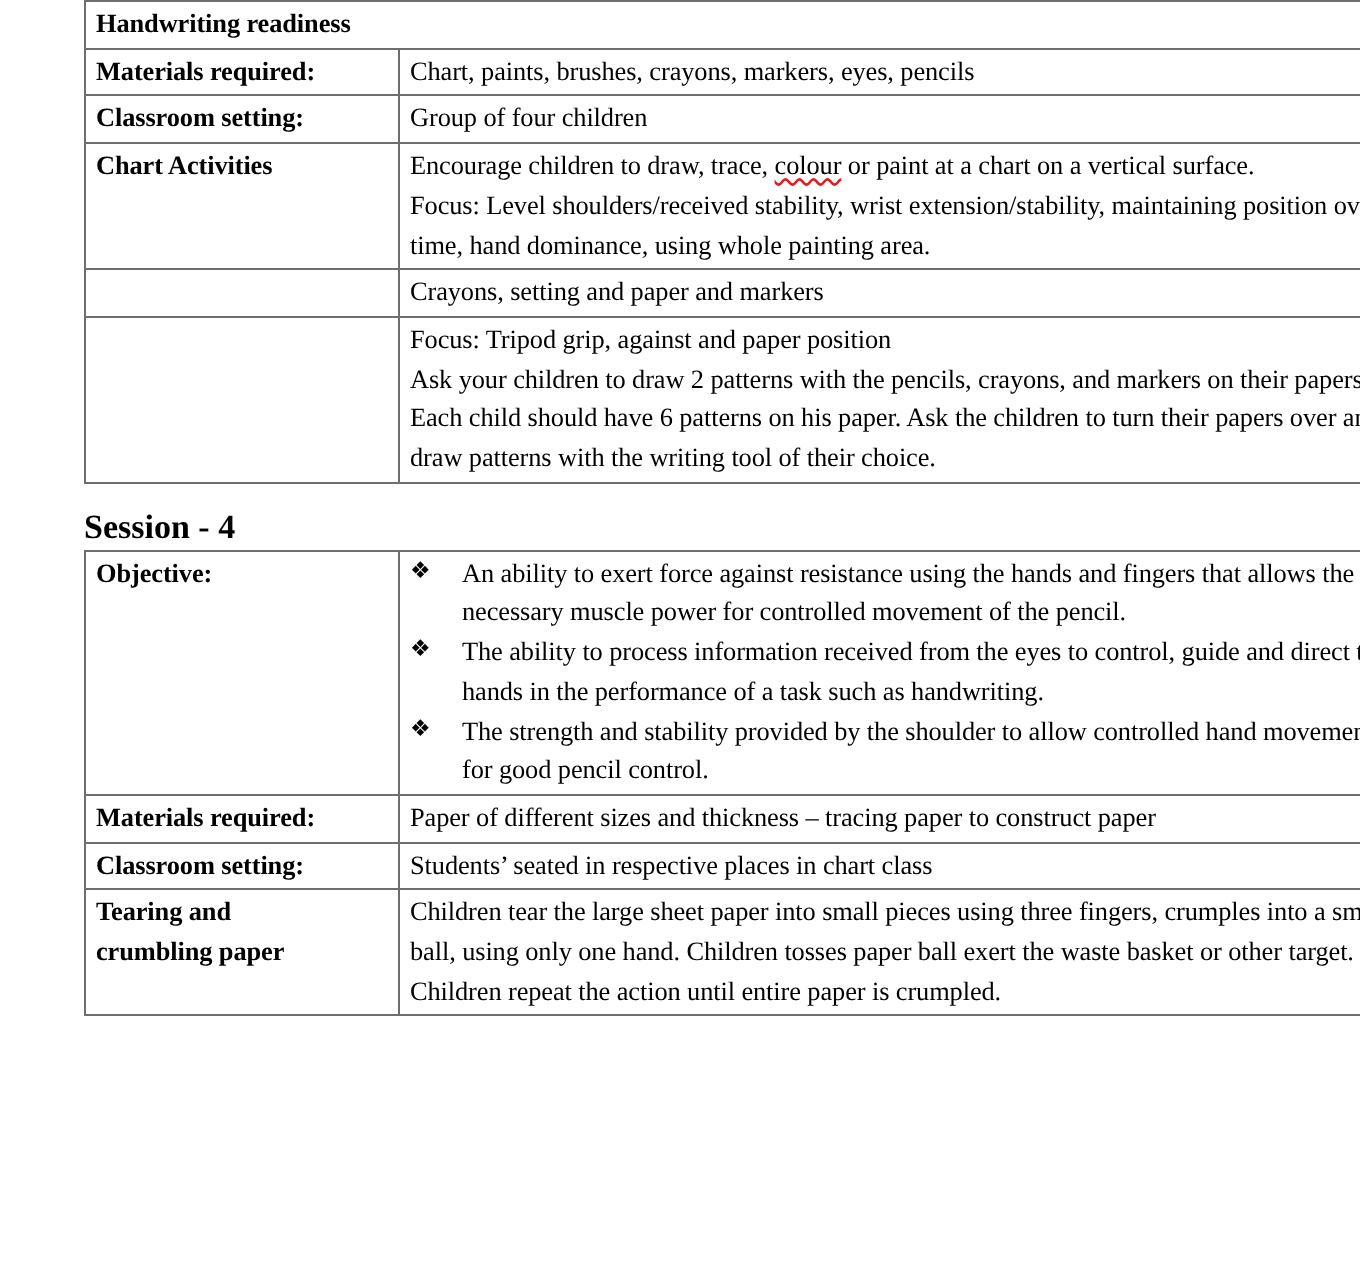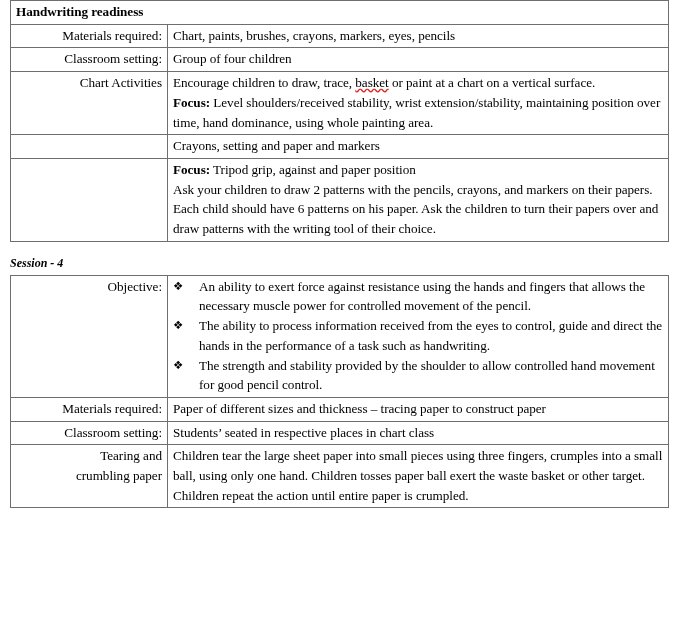--- a/index.html
+++ b/index.html
@@ -14,20 +14,21 @@
     color: #000000;
     overflow: hidden;
   }
 
   .page {
     position: relative;
     width: 577px;
     height: 635px;
     padding: 0;
     box-sizing: border-box;
+    margin-left: 32px;
   }
 
   .doc-table {
     border-collapse: collapse;
     table-layout: fixed;
     width: 658px;
     margin-left: 10px;
     border: 1px solid #808080;
   }
 
@@ -37,44 +38,42 @@
     vertical-align: top;
     font-size: 13.2px;
     line-height: 19.7px;
     letter-spacing: -0.05px;
   }
 
   .col-label { width: 157px; }
   .col-body  { width: 501px; }
 
   .lbl {
-    font-weight: normal;
-    text-align: right;
+    font-weight: bold;
   }
 
   .section-head td {
     font-weight: bold;
   }
 
   .focus {
-    font-weight: bold;
+    font-weight: normal;
   }
 
   .spellerror {
     text-decoration: underline wavy #e02020;
     text-decoration-skip-ink: none;
   }
 
   .session-title {
     font-weight: bold;
-    font-size: 12px;
+    font-size: 17px;
     line-height: 19px;
     margin: 0 0 2px 10px;
     padding-top: 12px;
-    font-style: italic;
   }
 
   ul.bullets {
     list-style: none;
     margin: 0;
     padding: 0;
   }
   ul.bullets > li {
     position: relative;
     padding-left: 26px;
@@ -109,21 +108,21 @@
       </tr>
 
       <tr>
         <td class="lbl">Classroom setting:</td>
         <td>Group of four children</td>
       </tr>
 
       <tr>
         <td class="lbl">Chart Activities</td>
         <td>
-          <div><span>Encourage children to draw, trace, </span><span class="spellerror">basket</span><span> or paint at a chart on a vertical surface.</span></div>
+          <div><span>Encourage children to draw, trace, </span><span class="spellerror">colour</span><span> or paint at a chart on a vertical surface.</span></div>
           <div><span class="focus">Focus:</span><span> Level shoulders/received stability, wrist extension/stability, maintaining position over time, hand dominance, using whole painting area.</span></div>
         </td>
       </tr>
 
 
       <tr>
         <td>&nbsp;</td>
         <td>Crayons, setting and paper and markers</td>
       </tr>
 

